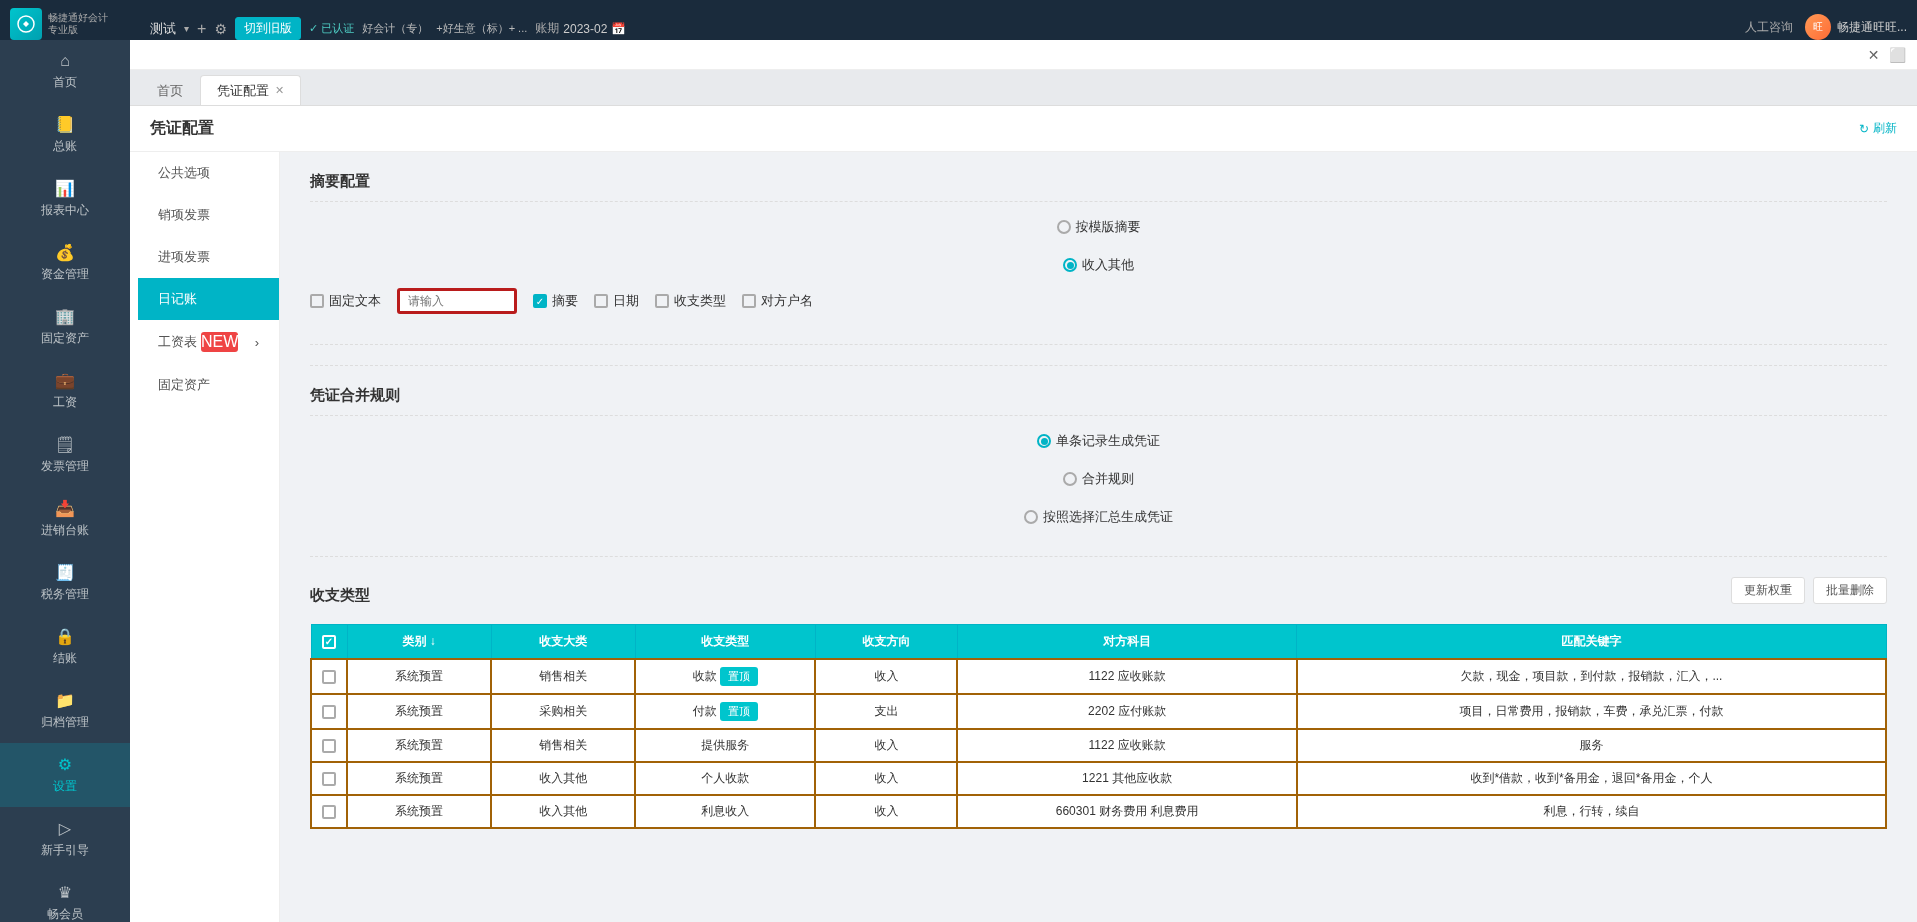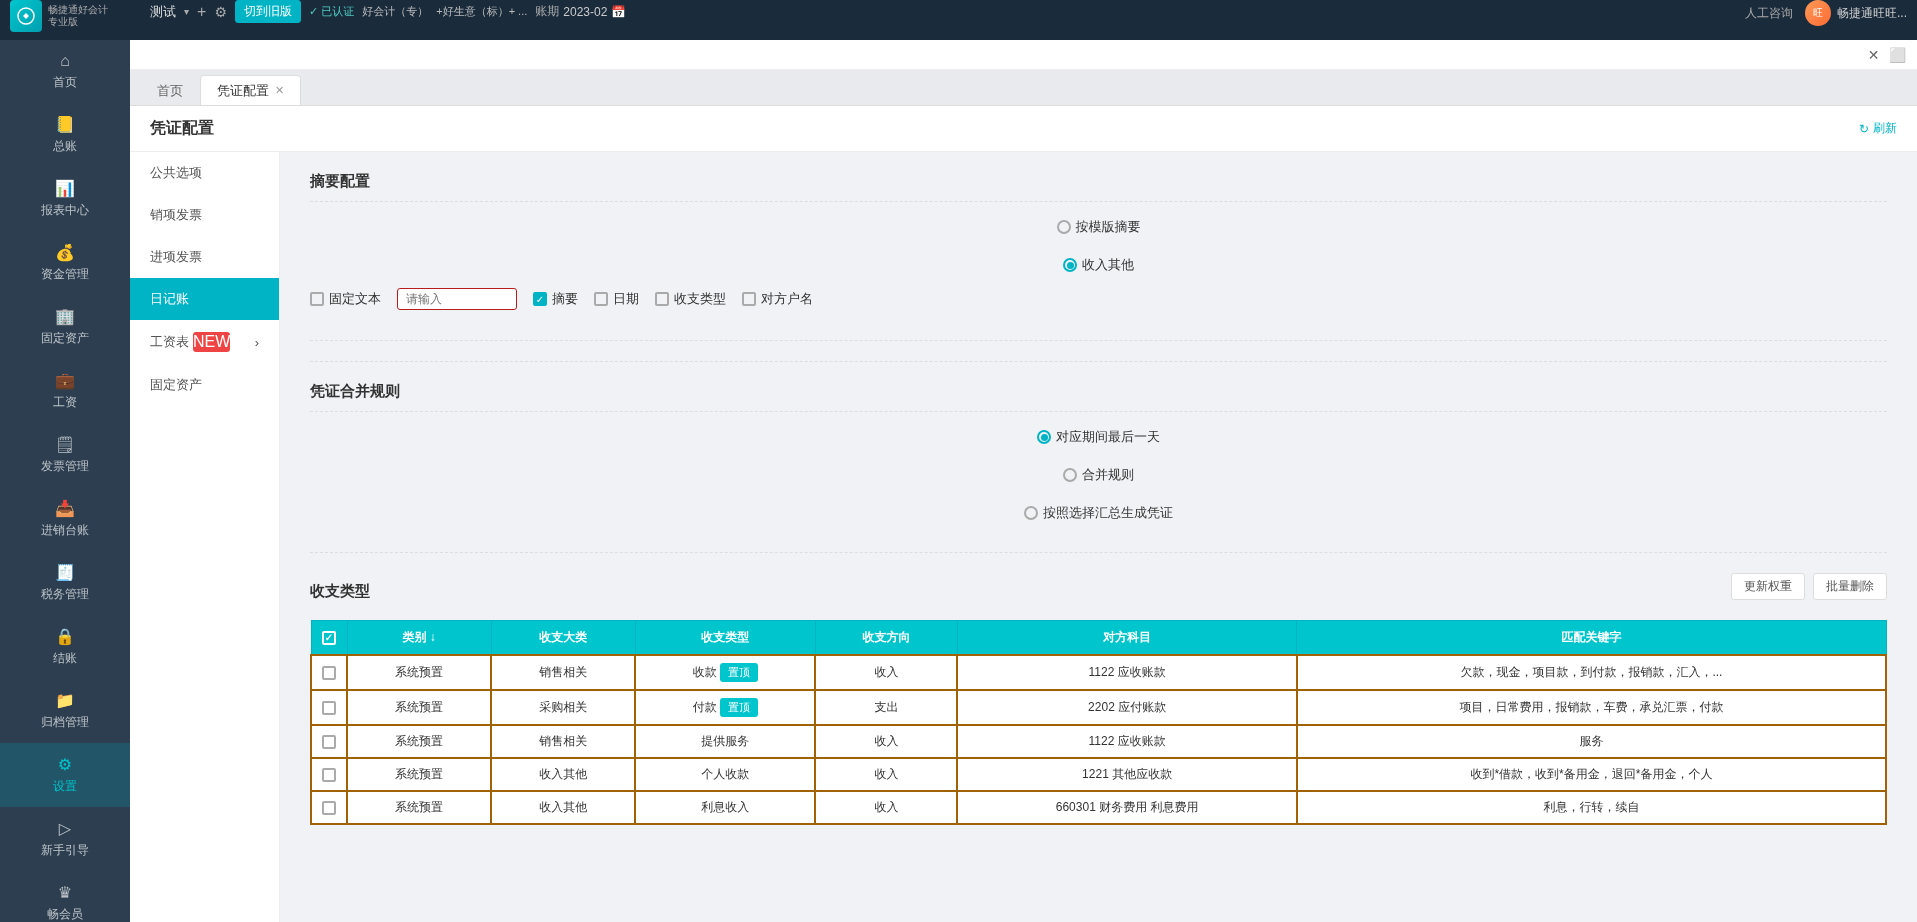--- a/index.html
+++ b/index.html
@@ -1,19 +1,19 @@
 <!DOCTYPE html>
 <html><head>
   <meta charset="utf-8">
   <style>
     * { box-sizing: border-box; margin: 0; padding: 0; }
     body { font-family: 'Microsoft YaHei', Arial, sans-serif; font-size: 13px; color: #333; background: #f0f2f5; height: 922px; overflow: hidden; display: flex; flex-direction: column; }
 
     
-    .topbar { height: 40px; background: #1a2b3c; display: flex; align-items: flex-start; padding: 0 10px; color: #ccc; flex-shrink: 0; }
+    .topbar { height: 40px; background: #1a2b3c; display: flex; align-items: flex-end; padding: 0 10px; color: #ccc; flex-shrink: 0; }
     .topbar-logo { width: 130px; display: flex; align-items: center; gap: 6px; }
     .logo-icon { width: 32px; height: 32px; background: linear-gradient(135deg, #00c5cd, #00a0b0); border-radius: 4px; display: flex; align-items: center; justify-content: center; color: white; font-size: 10px; font-weight: bold; }
     .logo-text { color: white; font-size: 12px; line-height: 1.2; }
     .logo-text span { display: block; font-size: 10px; color: #aaa; }
     .topbar-center { flex: 1; display: flex; align-items: center; gap: 8px; padding-left: 10px; }
     .topbar-title { color: #ddd; font-size: 13px; }
     .topbar-dropdown { color: #aaa; font-size: 10px; cursor: pointer; }
     .topbar-btn { background: transparent; border: 1px solid #555; border-radius: 3px; color: #ccc; padding: 2px 8px; font-size: 12px; cursor: pointer; }
     .topbar-btn.active { background: #00b4c6; border-color: #00b4c6; color: white; }
     .topbar-tag { font-size: 11px; color: #4ecdc4; }
@@ -39,21 +39,21 @@
     .tab { height: 30px; padding: 0 16px; display: flex; align-items: center; border-radius: 4px 4px 0 0; cursor: pointer; font-size: 13px; gap: 6px; background: transparent; color: #666; border: 1px solid transparent; border-bottom: none; }
     .tab.active { background: white; color: #333; border-color: #ddd; }
     .tab-close { color: #999; font-size: 11px; cursor: pointer; }
     .page-header { background: white; padding: 12px 20px; display: flex; align-items: center; justify-content: space-between; border-bottom: 1px solid #eee; }
     .page-title { font-size: 16px; font-weight: bold; color: #333; }
     .refresh-btn { color: #00b4c6; font-size: 12px; cursor: pointer; display: flex; align-items: center; gap: 4px; }
 
     
     .settings-layout { display: flex; min-height: calc(922px - 76px - 36px); }
     .settings-sidebar { width: 150px; background: white; border-right: 1px solid #eee; flex-shrink: 0; }
-    .settings-sidebar-item { padding: 12px 20px; cursor: pointer; font-size: 13px; color: #555; display: flex; align-items: center; gap: 6px; }
+    .settings-sidebar-item { padding: 12px 20px; cursor: pointer; font-size: 13px; color: #555; display: flex; align-items: center; gap: 6px; margin-left: 8px; }
     .settings-sidebar-item.active { background: #00b4c6; color: white; }
     .new-badge { background: #ef4444; color: white; font-size: 16px; padding: 1px 0; border-radius: 3px; }
 
     
     .settings-content { flex: 1; padding: 20px 30px; overflow-y: auto; }
     .section { margin-bottom: 30px; }
     .section-title { font-size: 15px; font-weight: bold; color: #333; margin-bottom: 16px; padding-bottom: 10px; border-bottom: 1px dashed #ddd; }
     .section-divider { border: none; border-top: 1px dashed #ddd; margin: 20px 0; }
 
     
@@ -61,21 +61,21 @@
     .radio-item { display: flex; align-items: center; gap: 5px; cursor: pointer; font-size: 13px; }
     .radio-circle { width: 14px; height: 14px; border-radius: 50%; border: 2px solid #aaa; display: flex; align-items: center; justify-content: center; flex-shrink: 0; }
     .radio-circle.checked { border-color: #00b4c6; }
     .radio-circle.checked::after { content: ''; width: 7px; height: 7px; border-radius: 50%; background: #00b4c6; }
 
     
     .checkbox-row { display: flex; align-items: center; gap: 16px; margin-bottom: 10px; }
     .checkbox-item { display: flex; align-items: center; gap: 5px; font-size: 13px; cursor: pointer; }
     .checkbox-box { width: 14px; height: 14px; border: 2px solid #aaa; border-radius: 2px; display: flex; align-items: center; justify-content: center; flex-shrink: 0; }
     .checkbox-box.checked { background: #00b4c6; border-color: #00b4c6; color: white; font-size: 10px; }
-    .fixed-text-input { border: 1px solid #b91c1c; border-radius: 3px; padding: 3px 8px; font-size: 12px; width: 120px; color: #999; }
+    .fixed-text-input { border: 3px solid #b91c1c; border-radius: 3px; padding: 3px 8px; font-size: 12px; width: 120px; color: #999; }
     .example-text { color: #00b4c6; font-size: 12px; margin-top: 6px; }
 
     
     .table-header-actions { display: flex; justify-content: flex-end; gap: 8px; margin-bottom: 10px; }
     .action-btn { border: 1px solid #ddd; border-radius: 3px; padding: 4px 12px; font-size: 12px; cursor: pointer; background: white; color: #555; }
 
     .data-table { width: 100%; border-collapse: collapse; }
     .data-table th { background: #00c5cd; color: white; padding: 8px 10px; font-size: 12px; text-align: center; border: 1px solid #00b4c6; }
     .data-table td { padding: 7px 10px; font-size: 12px; text-align: center; border: 2px solid #a16207; background: white; color: #333; }
     .data-table th:first-child, .data-table td:first-child { width: 36px; }
@@ -282,21 +282,21 @@
         <hr class="section-divider">
 
 
         <hr class="section-divider">
 
         <div class="section">
           <div class="section-title">凭证合并规则</div>
           <div class="radio-group">
             <div class="radio-item">
               <div class="radio-circle checked"></div>
-              <span>对应期间最后一天</span>
+              <span>单条记录生成凭证</span>
             </div>
             <div class="radio-item">
               <div class="radio-circle"></div>
               <span>合并规则</span>
             </div>
             <div class="radio-item">
               <div class="radio-circle"></div>
               <span>按照选择汇总生成凭证</span>
             </div>
           </div>

